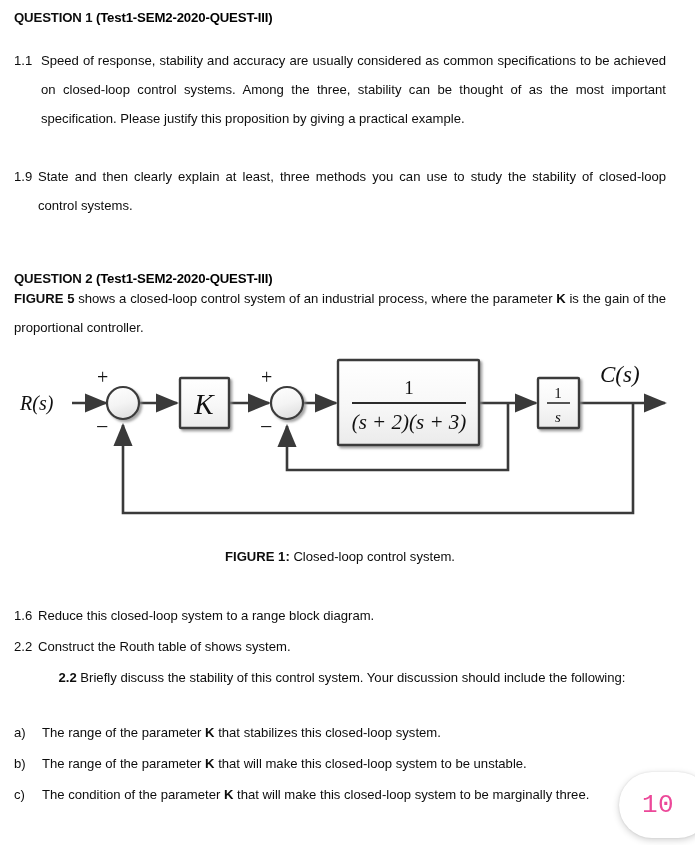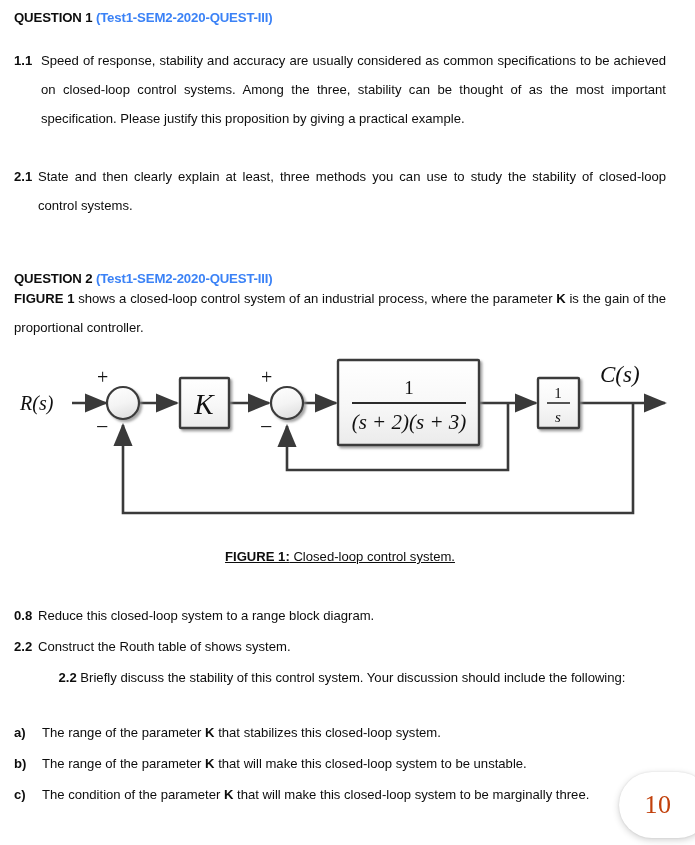--- a/index.html
+++ b/index.html
@@ -26,21 +26,21 @@
   
   .q-heading {
     position: absolute;
     left: 14px;
     font-size: 13.2px;
     font-weight: bold;
     letter-spacing: -0.15px;
     white-space: nowrap;
   }
   .q-heading .code {
-    color: #3b82f6;
+    color: #000000;
   }
 
   
   .para {
     position: absolute;
     left: 14px;
     width: 652px;
     font-size: 13.1px;
     line-height: 29px;
     text-align: justify;
@@ -60,35 +60,34 @@
     font-size: 13.1px;
     line-height: 29px;
     text-align: justify;
     padding-left: 27px;
     box-sizing: border-box;
   }
   .item .marker {
     position: absolute;
     left: 0;
     top: 0;
-    font-weight: bold;
+    font-weight: normal;
     text-align: center;
   }
   .item.tight { padding-left: 24px; }
   .item.lettered { padding-left: 28px; }
   .item.single { text-align: left; }
 
   
   .caption {
     position: absolute;
     left: 0;
     width: 680px;
     text-align: center;
     font-size: 13.1px;
-    text-decoration: underline;
   }
   .caption b { font-weight: bold; }
 
   
   #diagram {
     position: absolute;
     left: 0;
     top: 348px;
     width: 695px;
     height: 185px;
@@ -104,53 +103,53 @@
     background: #ffffff;
     border-radius: 34px;
     box-shadow: 0 2px 7px rgba(0,0,0,0.19), 0 0 2px rgba(0,0,0,0.10);
     display: flex;
     align-items: center;
     justify-content: center;
     z-index: 20;
   }
   .badge span {
     font-size: 26px;
-    color: #c2410c;
-    font-family: Liberation Serif, serif;
+    color: #ec4899;
+    font-family: Liberation Mono, monospace;
     letter-spacing: 0.5px;
     padding-right: 14px;
   }
 </style>
 </head>
 <body>
 
 <div class="page">
 
   <div class="q-heading" style="top:10px;">
     <span>QUESTION 1</span>
     <span class="code">(Test1-SEM2-2020-QUEST-III)</span>
   </div>
 
   <div class="item" style="top:46px;">
     <span class="marker">1.1</span>
     <span>Speed of response, stability and accuracy are usually considered as common specifications to be achieved on closed-loop control systems.  Among the three, stability can be thought of as the most important specification. Please justify this proposition by giving a practical example.</span>
   </div>
 
   <div class="item tight" style="top:162px;">
-    <span class="marker">2.1</span>
+    <span class="marker">1.9</span>
     <span>State and then clearly explain at least, three methods you can use to study the stability of closed-loop control systems.</span>
   </div>
 
   <div class="q-heading" style="top:243px;margin-top:28px;">
     <span>QUESTION 2</span>
     <span class="code">(Test1-SEM2-2020-QUEST-III)</span>
   </div>
 
   <div class="para" style="top:284px;">
-    <span class="num">FIGURE 1</span><span> shows a closed-loop control system of an industrial process, where the parameter </span><span class="num">K</span><span> is the gain of the proportional controller.</span>
+    <span class="num">FIGURE 5</span><span> shows a closed-loop control system of an industrial process, where the parameter </span><span class="num">K</span><span> is the gain of the proportional controller.</span>
   </div>
 
   <svg id="diagram" viewBox="0 0 695 185">
     <defs>
       <marker id="arw" viewBox="0 0 12 10" refX="11" refY="5" markerWidth="9" markerHeight="7.5" orient="auto-start-reverse">
         <path d="M0,0 L12,5 L0,10 z" fill="#3a3a3a"></path>
       </marker>
       <linearGradient id="boxgrad" x1="0" y1="0" x2="0" y2="1">
         <stop offset="0%" stop-color="#ffffff"></stop>
         <stop offset="55%" stop-color="#f7f7f7"></stop>
@@ -213,21 +212,21 @@
     <text id="sg-1m" x="96" y="86" font-family="'Liberation Serif',serif" font-size="22" fill="#111">−</text>
     <text id="sg-2p" x="261" y="36" font-family="'Liberation Serif',serif" font-size="20" fill="#111">+</text>
     <text id="sg-2m" x="260" y="86" font-family="'Liberation Serif',serif" font-size="22" fill="#111">−</text>
   </svg>
 
   <div class="caption" style="top:549px;">
     <b>FIGURE 1:</b><span> Closed-loop control system.</span>
   </div>
 
   <div class="item tight single" style="top:601px;">
-    <span class="marker">0.8</span>
+    <span class="marker">1.6</span>
     <span>Reduce this closed-loop system to a range block diagram.</span>
   </div>
 
   <div class="item tight single" style="top:632px;">
     <span class="marker">2.2</span>
     <span>Construct the Routh table of shows system.</span>
   </div>
 
   <div class="para nojust" style="top:663px; width:656px;">
     <span class="num">2.2</span>

